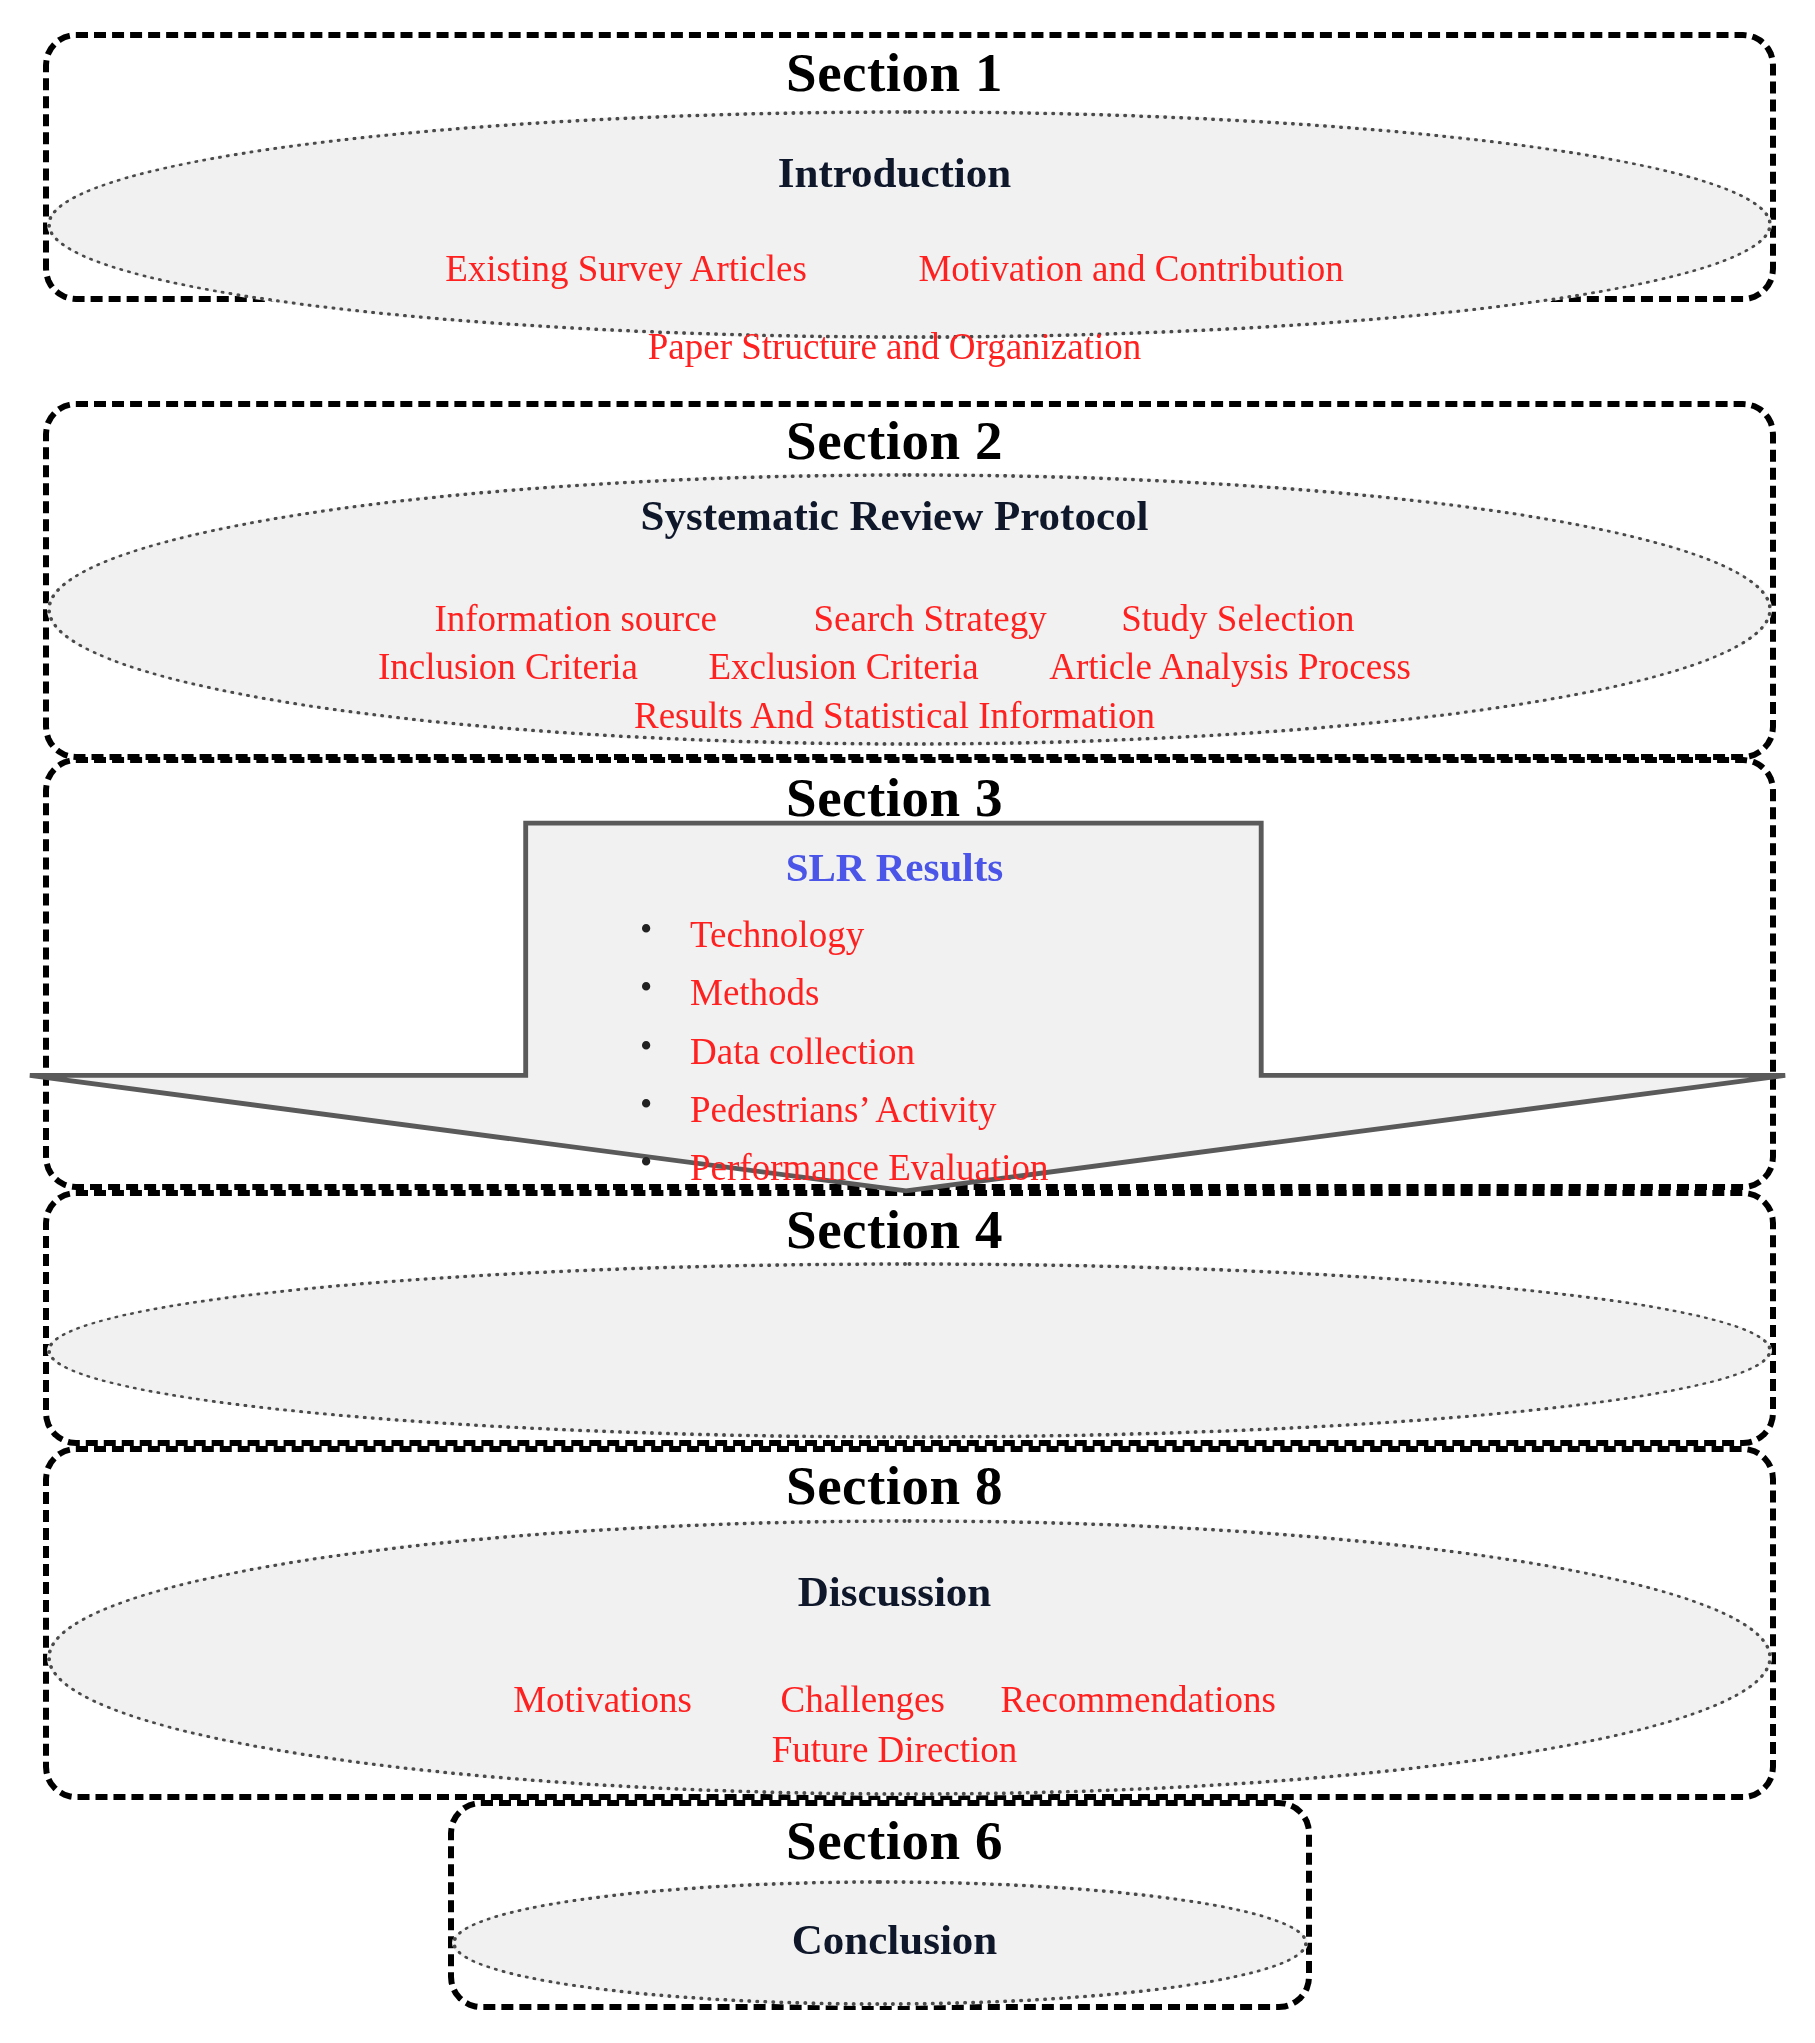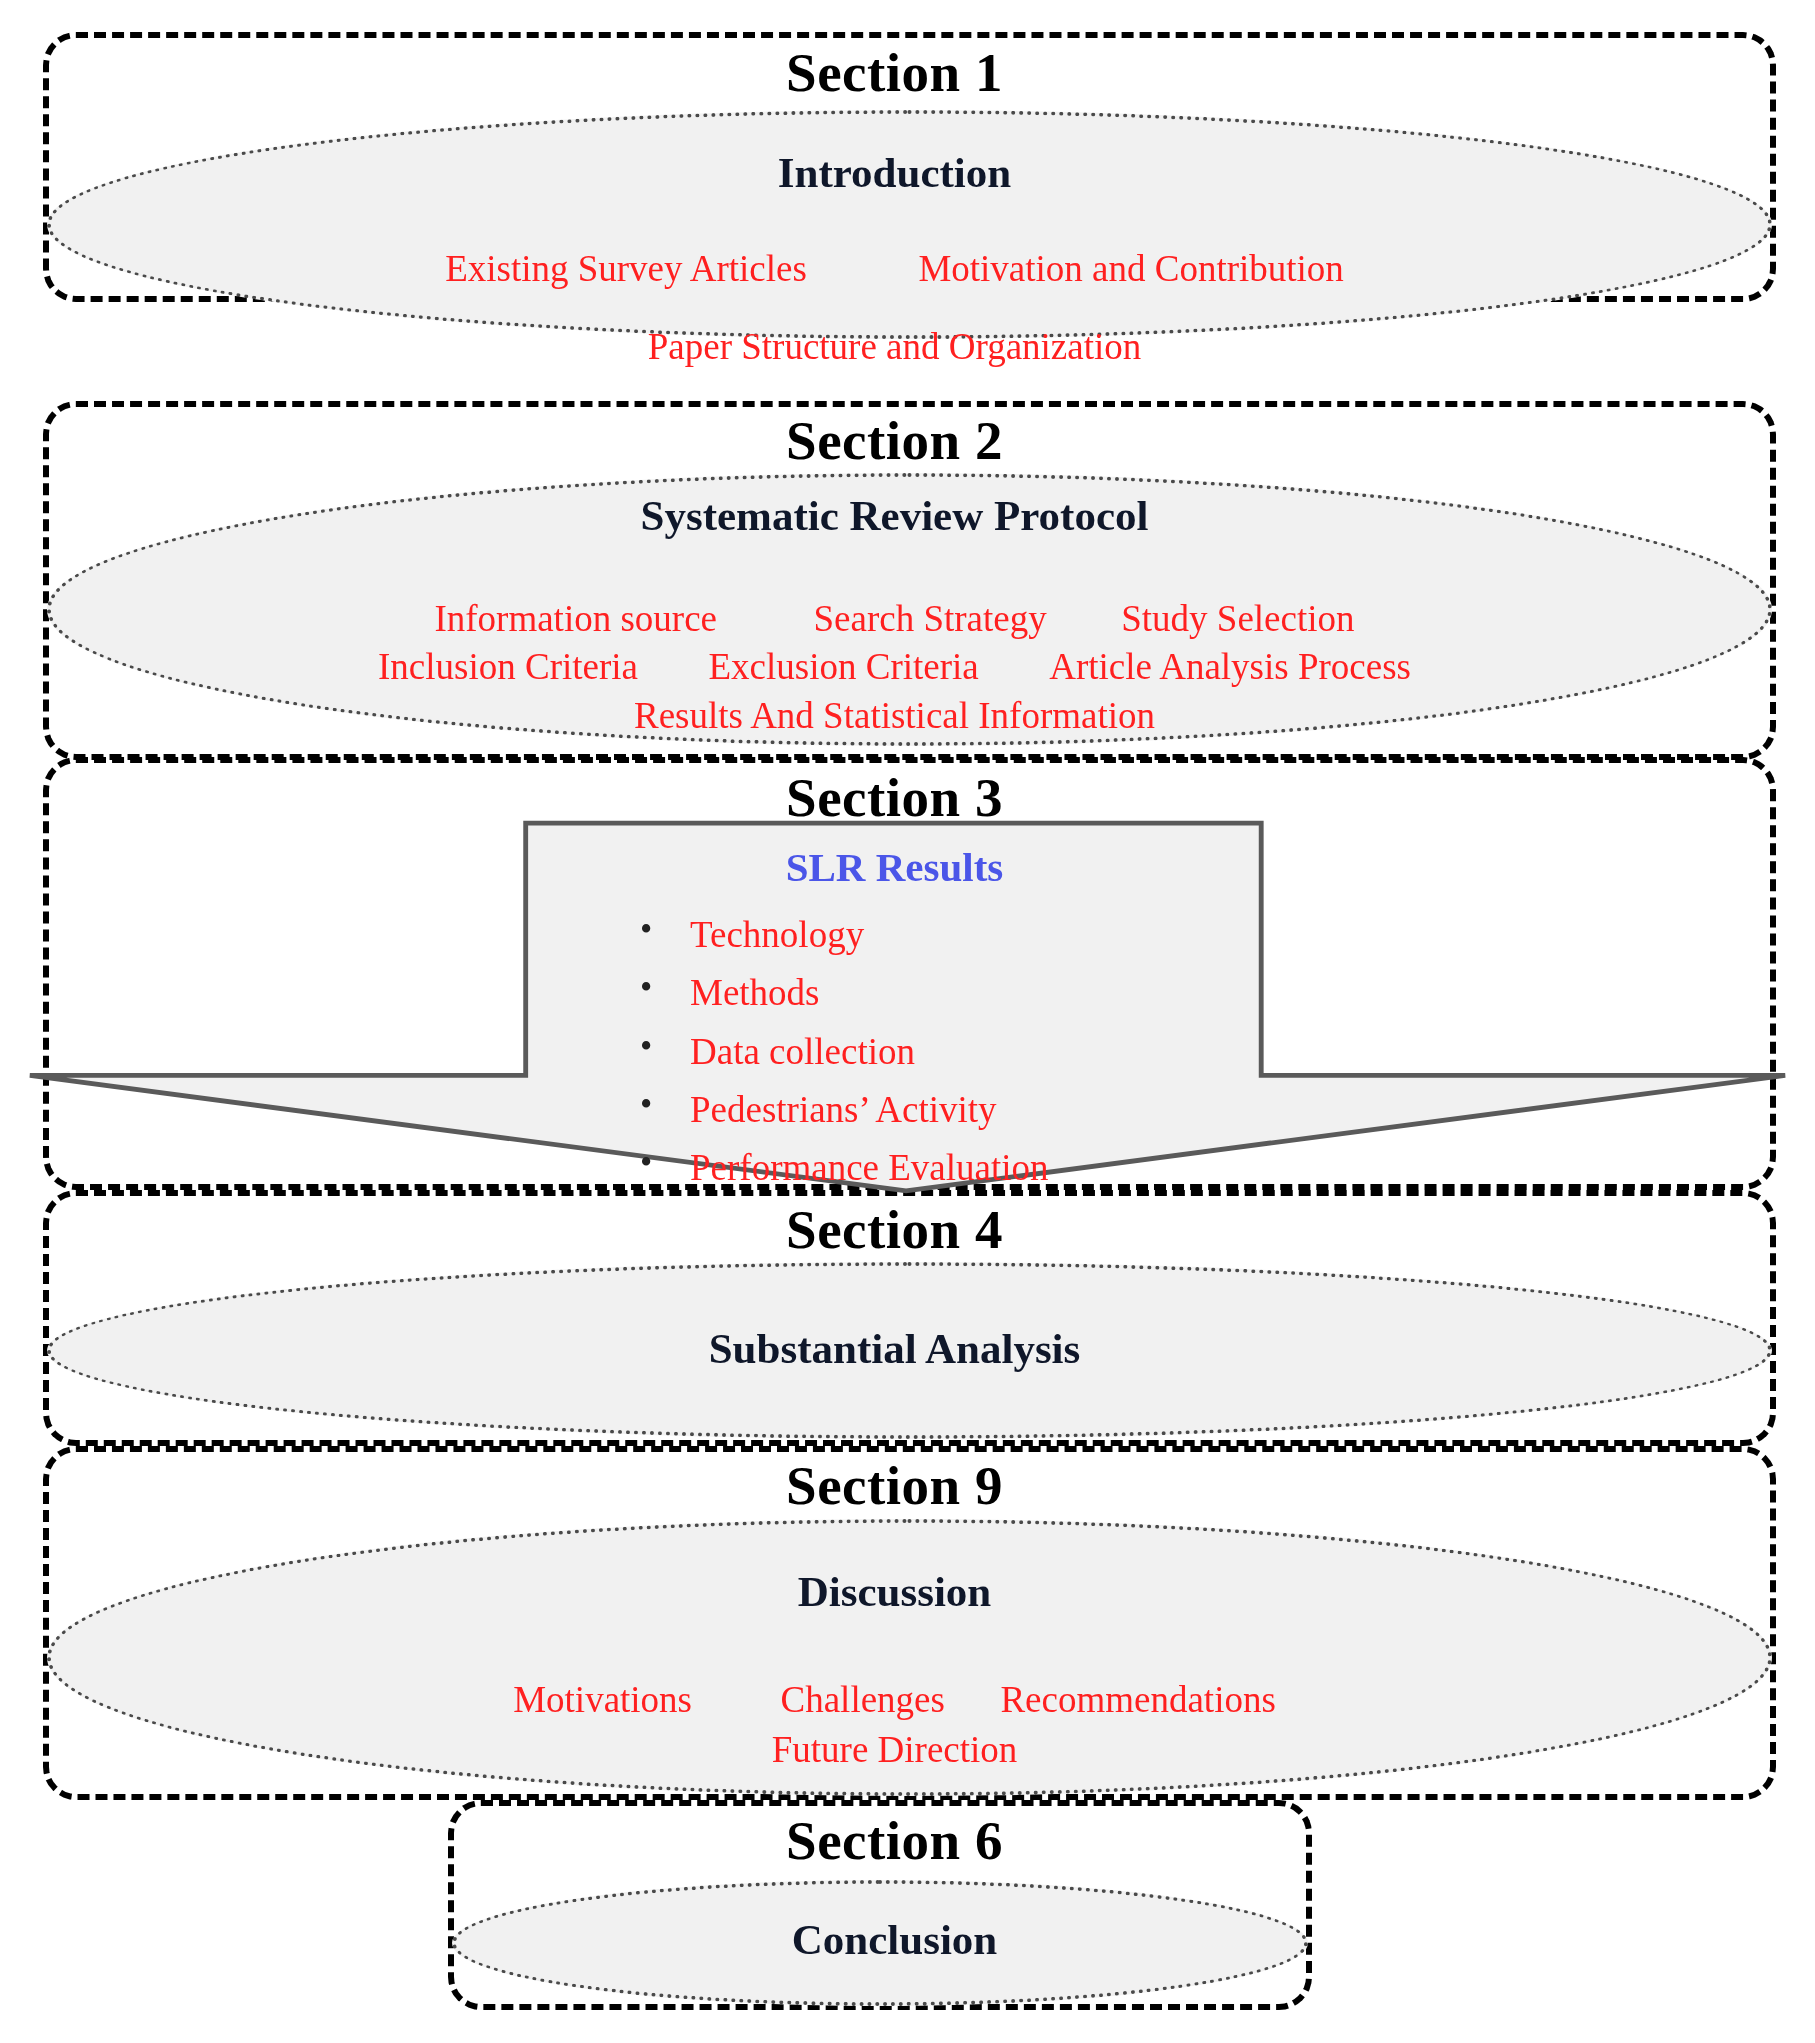--- a/index.html
+++ b/index.html
@@ -190,27 +190,26 @@
     <li>Pedestrians’ Activity</li>
     <li>Performance Evaluation</li>
   </ul>
 
   <div class="sec-box" style="left:43px; top:1190px; width:1733px; height:256px;"></div>
 
   <div class="ellipse" style="left:47px; top:1262px; width:1725px; height:177px;"></div>
 
   <div class="sec-title" style="top:1201px;">Section 4</div>
 
-  <div class="blue-title" style="top:1326px;">Substantial Analysis</div>
 
   <div class="sec-box" style="left:43px; top:1446px; width:1733px; height:354px;"></div>
 
   <div class="ellipse" style="left:47px; top:1519px; width:1725px; height:277px;"></div>
 
-  <div class="sec-title" style="top:1457px;">Section 9</div>
+  <div class="sec-title" style="top:1457px;">Section 8</div>
 
   <div class="blue-title" style="top:1569px;">Discussion</div>
 
   <div class="red-row" style="top:1676px;">
     <span>Motivations</span>
     <span style="width:70px;"></span>
     <span>Challenges</span>
     <span style="width:37px;"></span>
     <span>Recommendations</span>
   </div>

